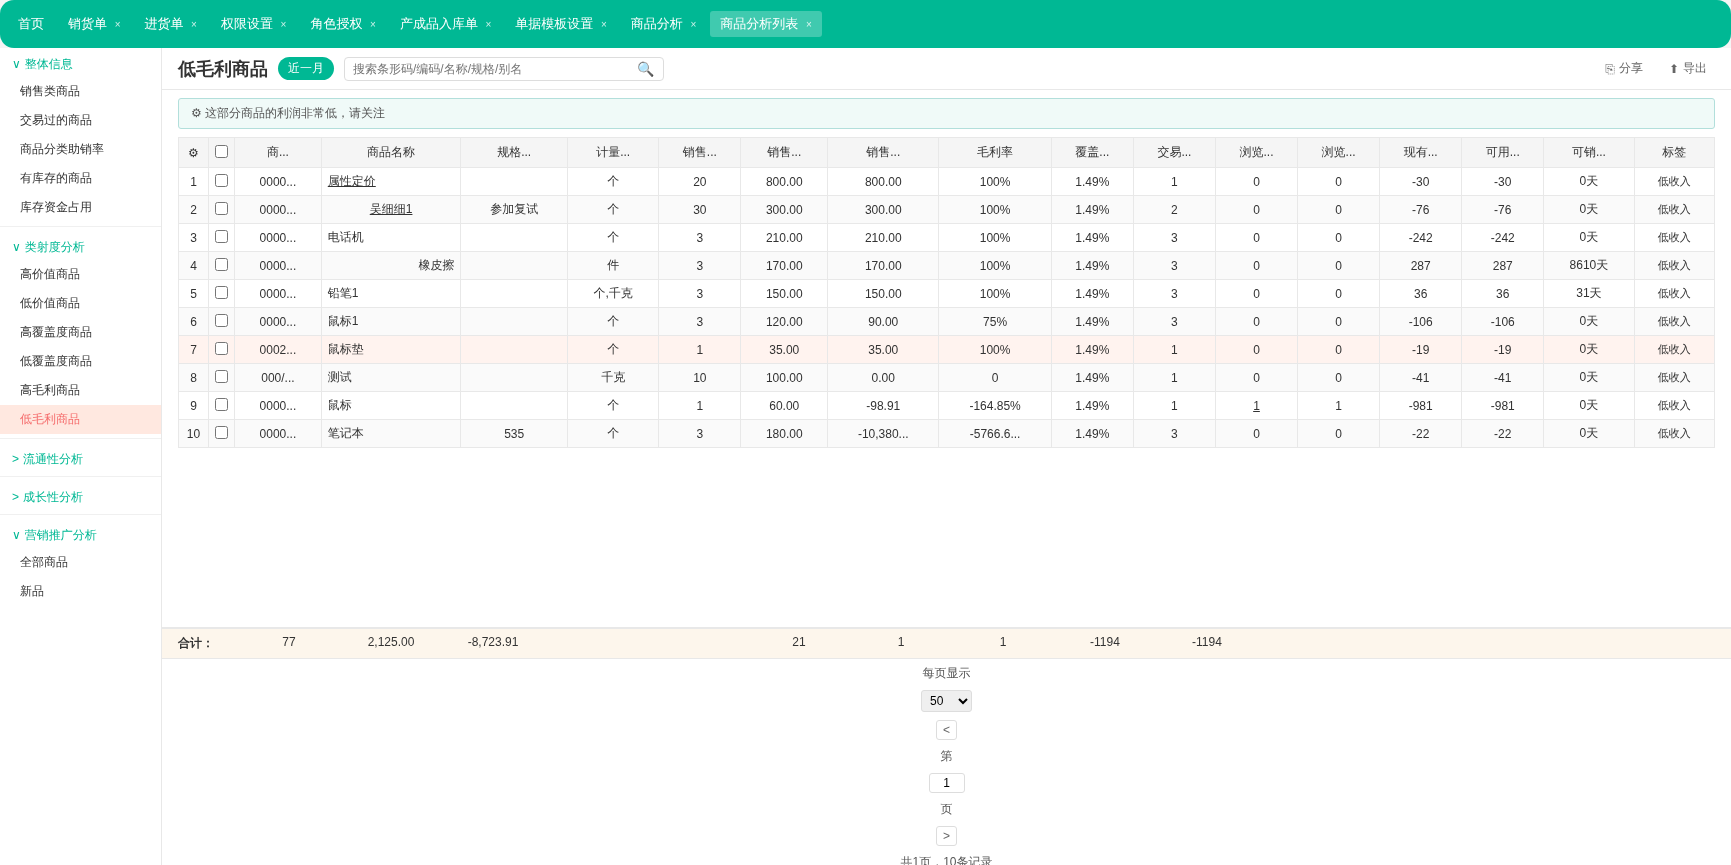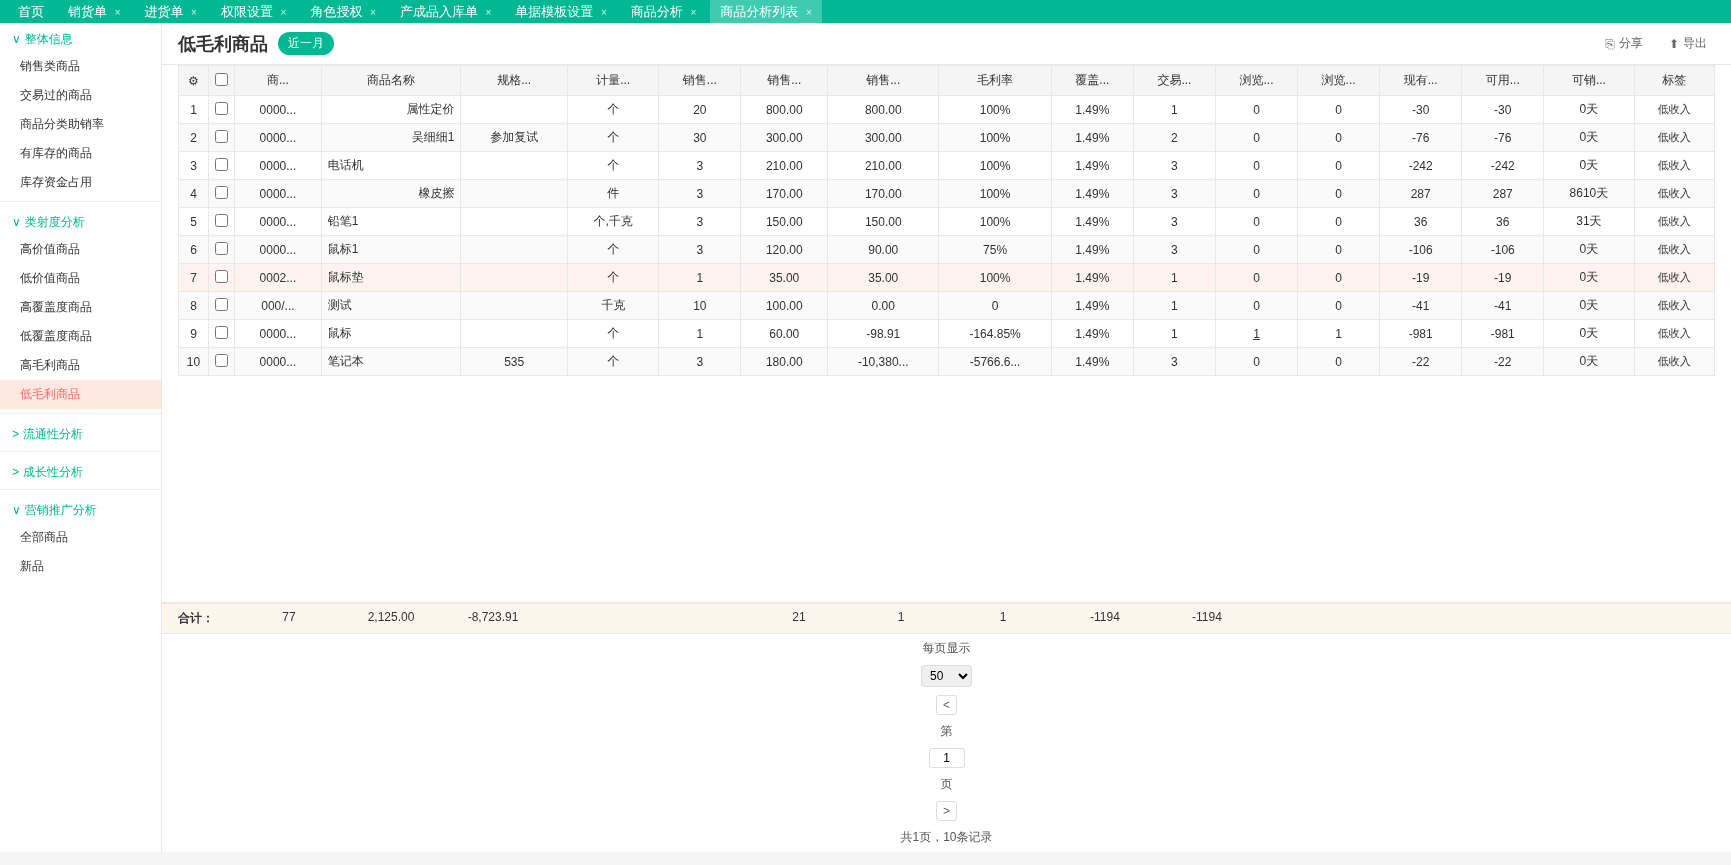--- a/index.html
+++ b/index.html
@@ -3,23 +3,24 @@
   <meta charset="utf-8">
   <style>
     * { box-sizing: border-box; margin: 0; padding: 0; font-family: 'Microsoft YaHei', SimHei, Arial, sans-serif; font-size: 12px; }
     body { background: #f5f5f5; overflow: hidden; width: 1731px; height: 865px; }
 
     
     .top-nav {
       background: #00b894;
       display: flex;
       align-items: center;
-      height: 23px;
+      height: 48px;
       padding: 0 8px;
       gap: 4px;
+      border-radius: 14px;
     }
     .nav-item {
       color: #fff;
       padding: 4px 10px;
       cursor: pointer;
       border-radius: 3px;
       white-space: nowrap;
       font-size: 13px;
     }
     .nav-item.active { background: rgba(255,255,255,0.25); }
@@ -277,32 +278,37 @@
       </div>
       <div class="sidebar-item">全部商品</div>
       <div class="sidebar-item">新品</div>
     </aside>
 
     <div class="content-area">
 
       <div class="content-header">
         <span class="page-title">低毛利商品</span>
         <button class="filter-btn">近一月</button>
+        <div class="search-box">
+          <input type="text" placeholder="搜索条形码/编码/名称/规格/别名" style="">
+          <span style="color:#aaa; font-size:14px;">🔍</span>
+        </div>
         <div class="header-actions">
           <div class="action-btn">
             <span>⎘</span>
             <span>分享</span>
           </div>
           <div class="action-btn">
             <span>⬆</span>
             <span>导出</span>
           </div>
         </div>
       </div>
 
+      <div class="notice-bar">⚙ 这部分商品的利润非常低，请关注</div>
 
       <div class="table-wrapper">
         <table class="data-table">
           <thead>
             <tr>
               <th style="width:30px;">⚙</th>
               <th style="width:24px;"><input type="checkbox" style=""></th>
               <th>商...</th>
               <th style="min-width:80px;margin-top:31px;">商品名称</th>
               <th>规格...</th>
@@ -319,41 +325,41 @@
               <th>可用...</th>
               <th>可销...</th>
               <th>标签</th>
             </tr>
           </thead>
           <tbody id="table-body">
           <tr>
     <td>1</td>
     <td class="checkbox-cell"><input type="checkbox" style=""></td>
     <td>0000...</td>
-    <td style="text-align:right;">属性定价</td>
+    <td style="text-align:left;text-decoration:underline;">属性定价</td>
     <td></td>
     <td>个</td>
     <td>20</td>
     <td>800.00</td>
     <td>800.00</td>
     <td>100%</td>
     <td>1.49%</td>
     <td>1</td>
     <td>0</td>
     <td>0</td>
     <td>-30</td>
     <td>-30</td>
     <td class="days-red">0天</td>
     <td class="tag-low-income">低收入</td>
   </tr>
               <tr>
     <td>2</td>
     <td class="checkbox-cell"><input type="checkbox" style=""></td>
     <td>0000...</td>
-    <td style="text-align:right;">吴细细1</td>
+    <td style="text-align:center;text-decoration:underline;">吴细细1</td>
     <td>参加复试</td>
     <td>个</td>
     <td>30</td>
     <td>300.00</td>
     <td>300.00</td>
     <td>100%</td>
     <td>1.49%</td>
     <td>2</td>
     <td>0</td>
     <td>0</td>

